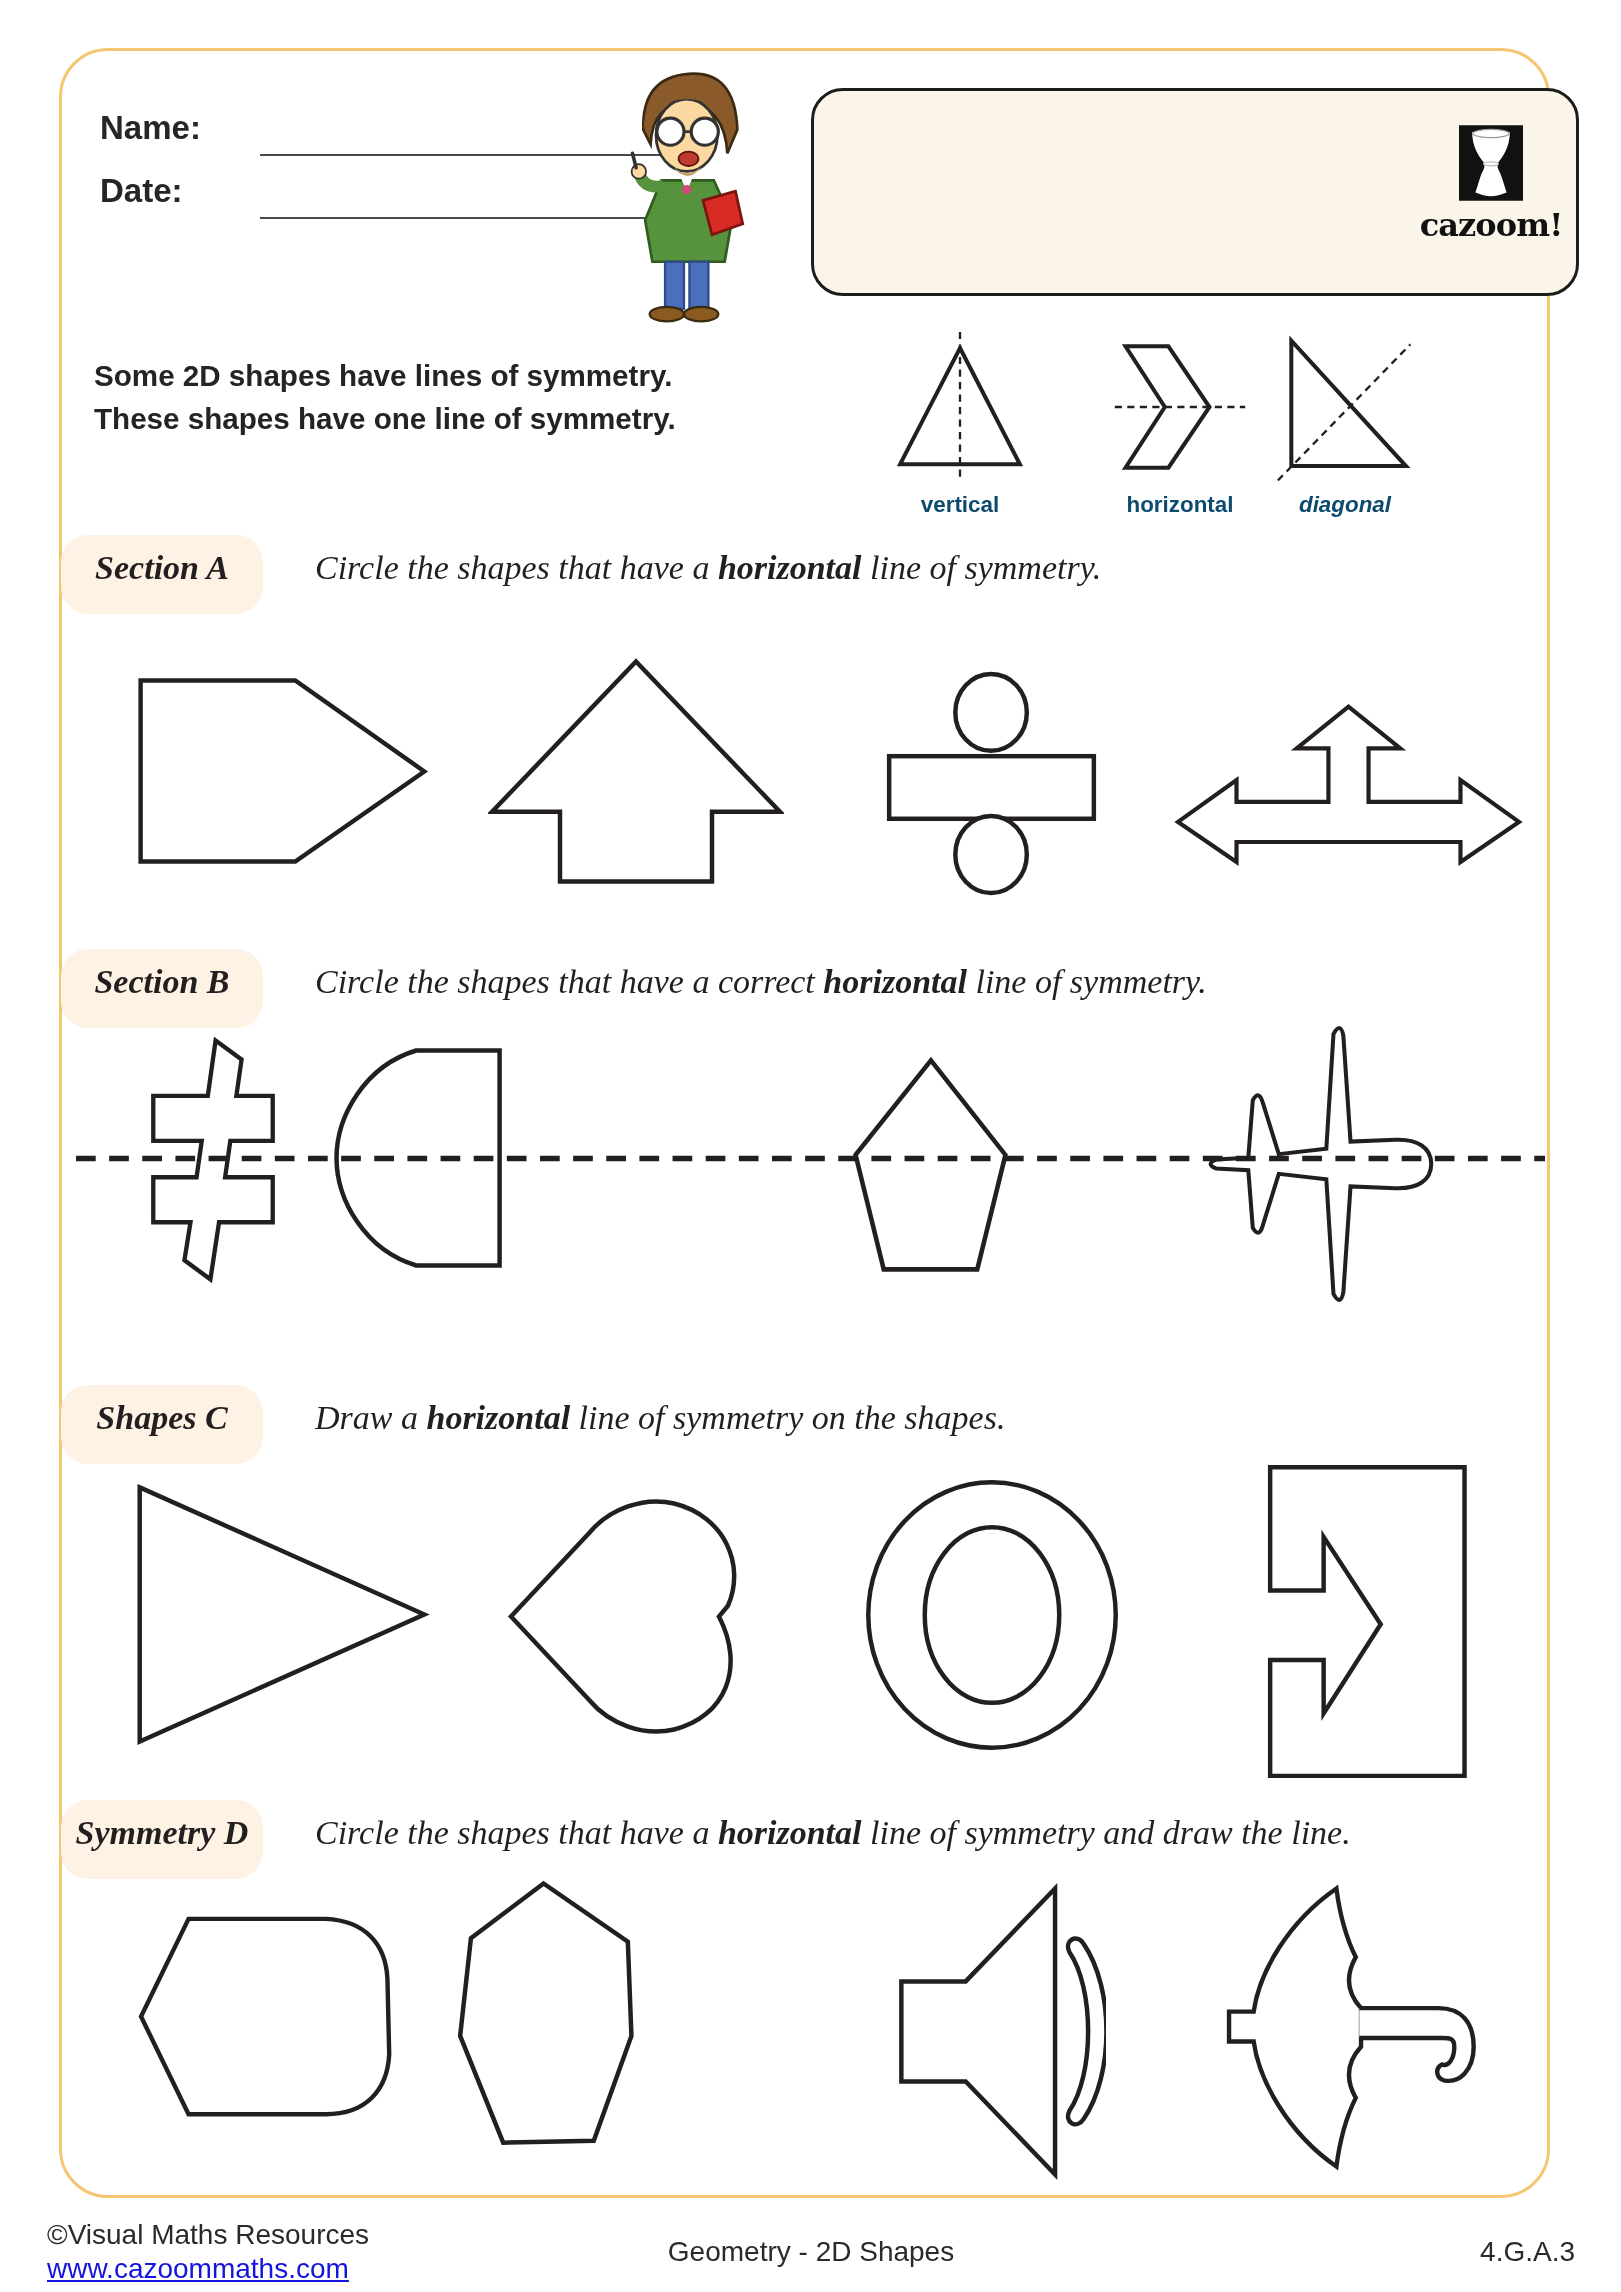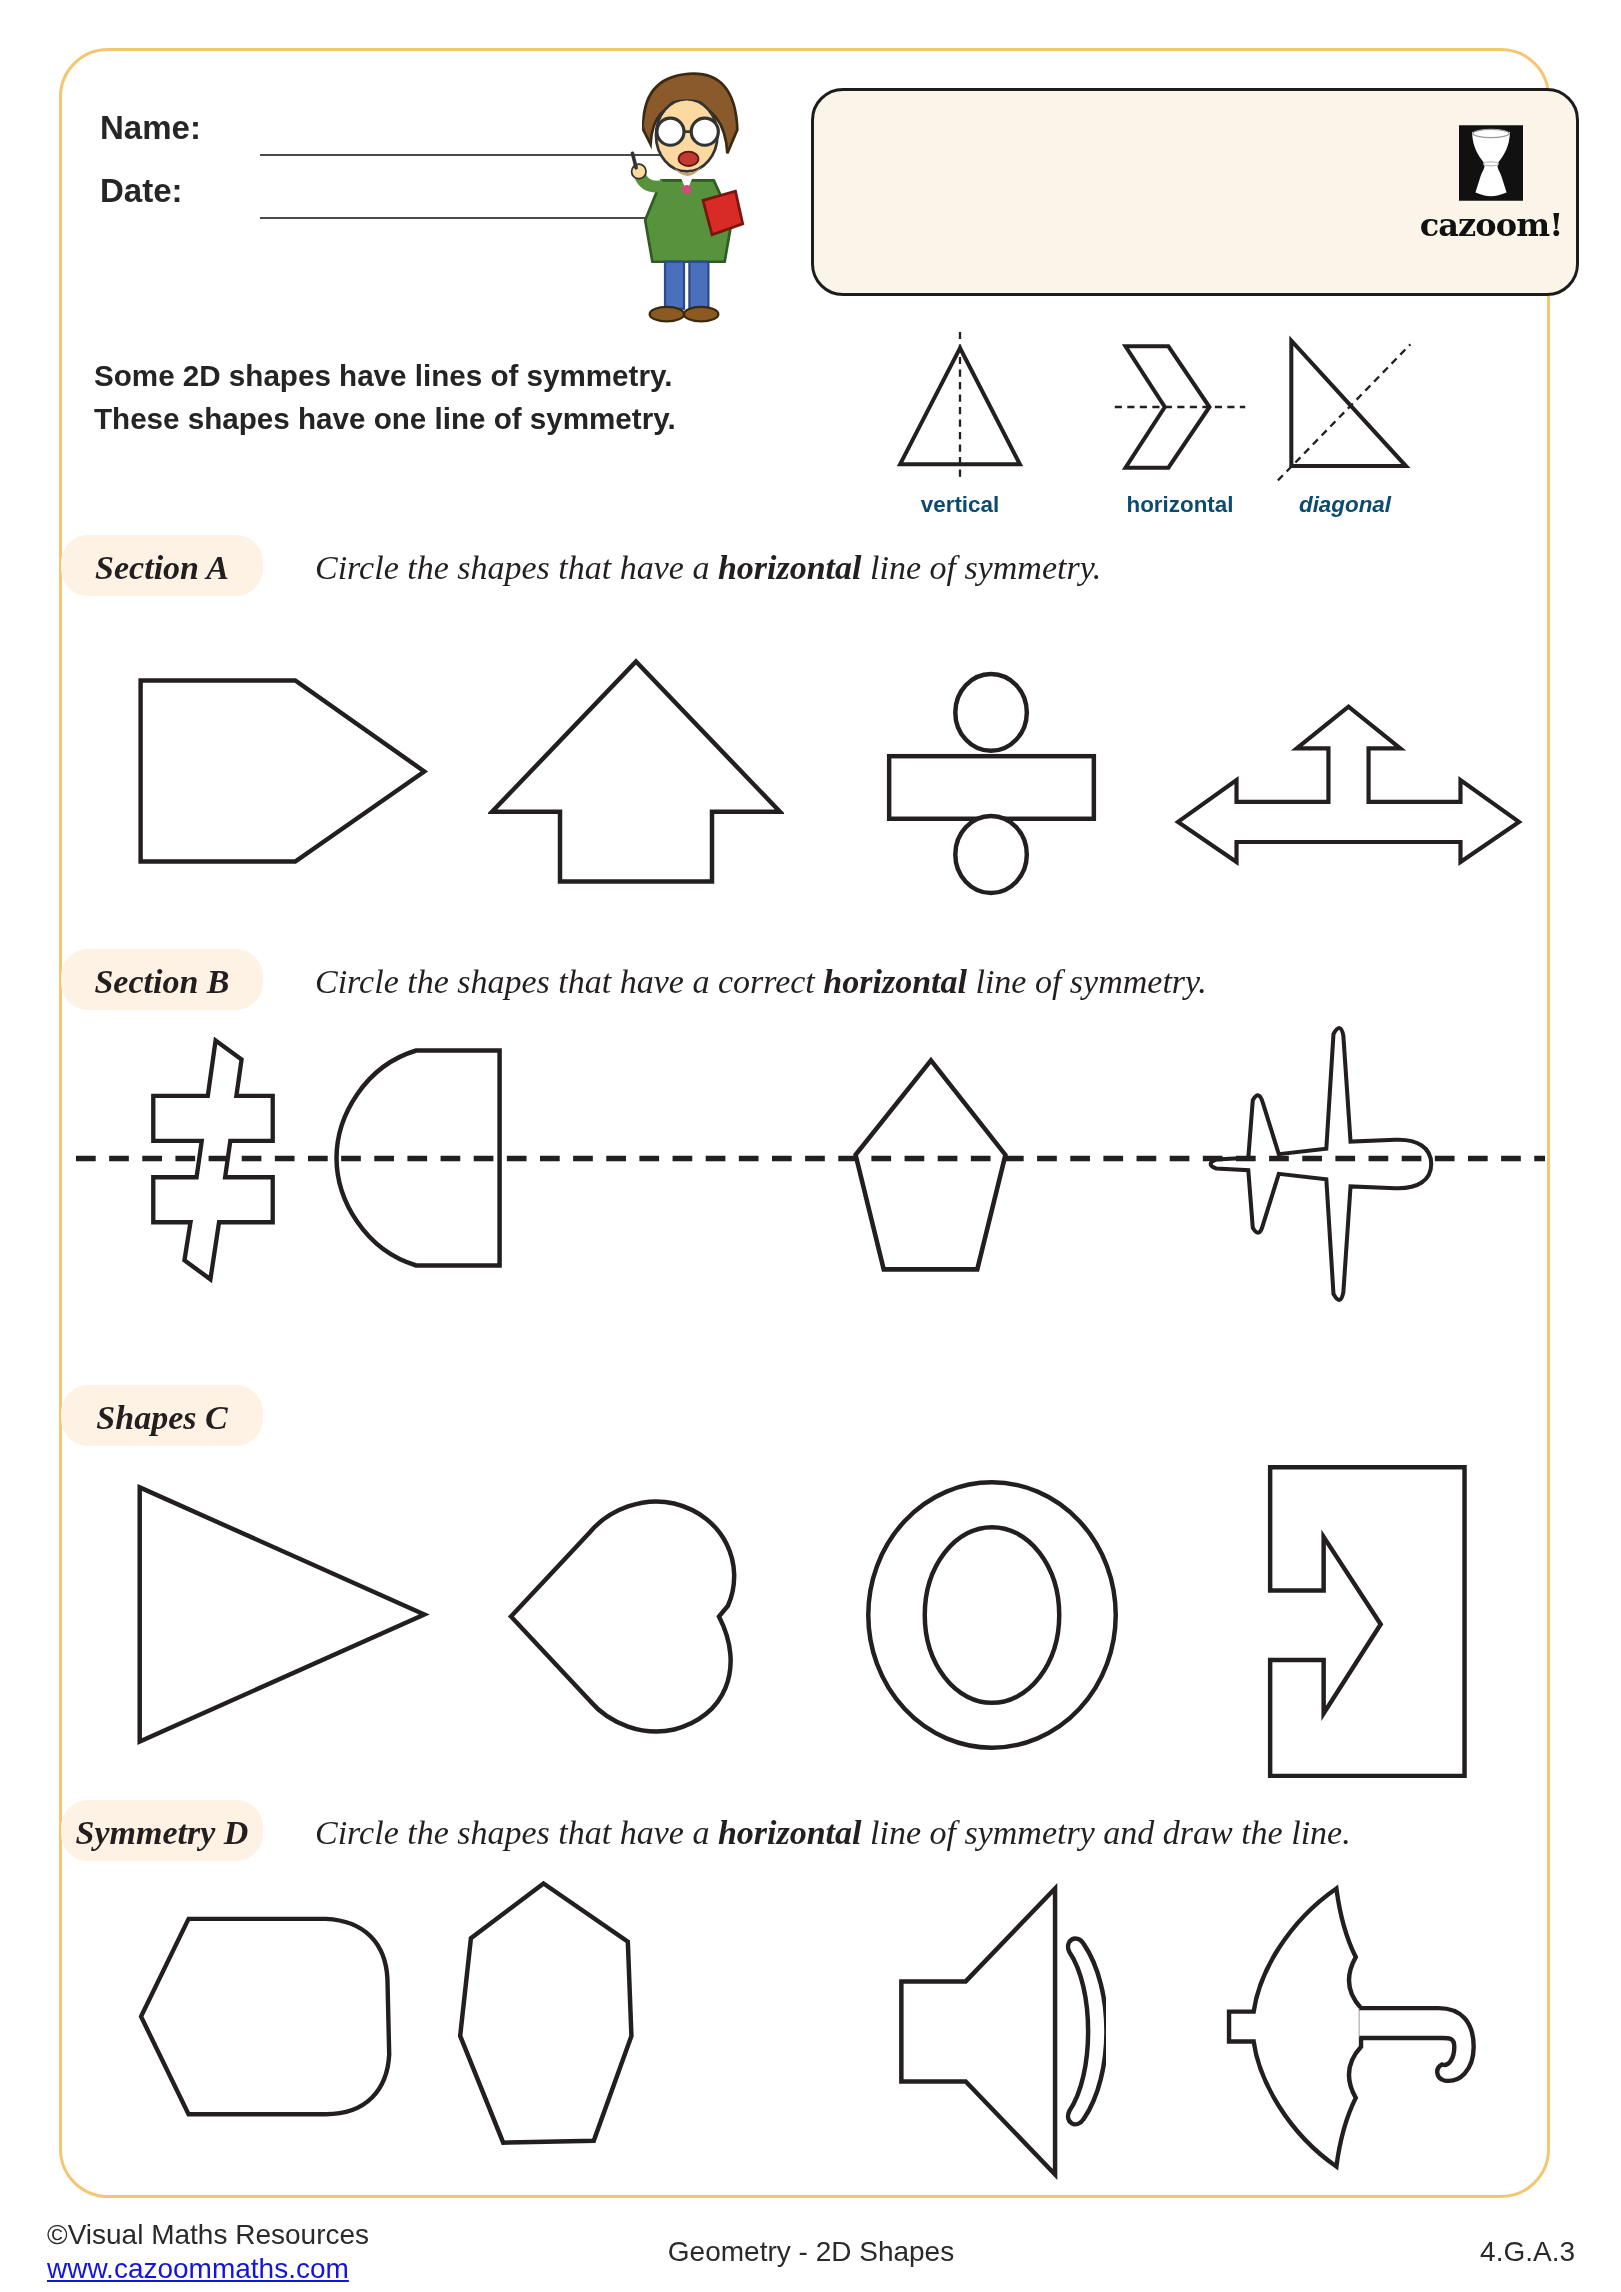--- a/index.html
+++ b/index.html
@@ -12,21 +12,21 @@
   .title-box{left:811px;top:88px;width:768px;height:208px;background:#faf5e8;
              border:3.6px solid #1c1c1c;border-radius:32px;box-sizing:border-box;}
   .title-text{left:846px;top:115px;font-size:42px;font-weight:700;line-height:1.2;
               letter-spacing:-0.4px;color:#1c1c1c;}
   .logo-wrap{left:1415px;top:125px;width:152px;text-align:center;}
   .logo-word{font-family:"DejaVu Serif",serif;font-weight:700;font-size:32px;color:#111;
              letter-spacing:-0.9px;margin-top:1.8px;}
   .intro-text{left:94px;top:355px;font-size:29.6px;font-weight:700;line-height:1.45;color:#242424;}
   .example{top:330px;text-align:center;}
   .example-label{font-size:22.4px;font-weight:700;color:#0c4a6e;margin-top:5.4px;}
-  .pill{left:61px;width:202px;height:61px;background:#fdf2e4;border-radius:27px;}
+  .pill{left:61px;width:202px;height:79px;background:#fdf2e4;border-radius:27px;}
   .pill-label{width:202px;text-align:center;line-height:66px;
               font-family:"Liberation Serif",serif;font-style:italic;font-weight:700;
               font-size:34px;color:#231f20;}
   .instruction{left:315px;font-family:"Liberation Serif",serif;font-style:italic;
                font-size:34px;color:#231f20;line-height:66px;white-space:pre;}
   .instruction b{font-weight:700;}
   .shape svg{display:block;width:100%;height:100%;}
   .footer-text{font-size:28px;color:#2a2a2a;}
   .site-link{font-size:28px;color:#1414dd;text-decoration:underline;}
 </style>
@@ -157,20 +157,21 @@
       <path d="M 298,165 C 298,147 283,137 258,138 L 208,140 L 200,22 Q 197,6 189,20 L 181,148 L 128,154 L 110,96 Q 106,82 99,94 L 94,158 L 58,160 Q 46,165 58,170 L 94,172 L 99,236 Q 106,248 110,234 L 128,176 L 181,182 L 189,310 Q 197,324 200,308 L 208,190 L 258,192 C 283,193 298,183 298,165 Z" fill="#ffffff" stroke="#231f20" stroke-width="4.5"></path>
     </svg>
   </div>
   <svg class="abs" style="left:76px;top:1154px;" width="1469" height="9" viewBox="0 0 1640 10">
     <line x1="0" y1="5" x2="1640" y2="5" stroke="#231f20" stroke-width="6" stroke-dasharray="22 15"></line>
   </svg>
 
   <div class="abs pill" style="top:1385px;">
     <div class="pill-label">Shapes C</div>
   </div>
+  <div class="abs instruction" style="top:1385px;"><span>Draw a </span><b>horizontal</b><span> line of symmetry on the shapes.</span></div>
 
   <div class="abs shape" style="left:134px;top:1482px;width:296px;height:264px;">
     <svg viewBox="0 0 330 295">
       <polygon points="6,6 324,148 6,290" fill="#ffffff" stroke="#231f20" stroke-width="5"></polygon>
     </svg>
   </div>
   <div class="abs shape" style="left:502px;top:1482px;width:260px;height:269px;">
     <svg viewBox="0 0 290 300">
       <path d="M 10,150 L 98,56 C 120,30 158,16 192,24 C 248,38 272,92 252,138 L 242,150 C 272,208 248,262 192,276 C 158,284 120,270 98,244 Z" fill="#ffffff" stroke="#231f20" stroke-width="5"></path>
     </svg>

